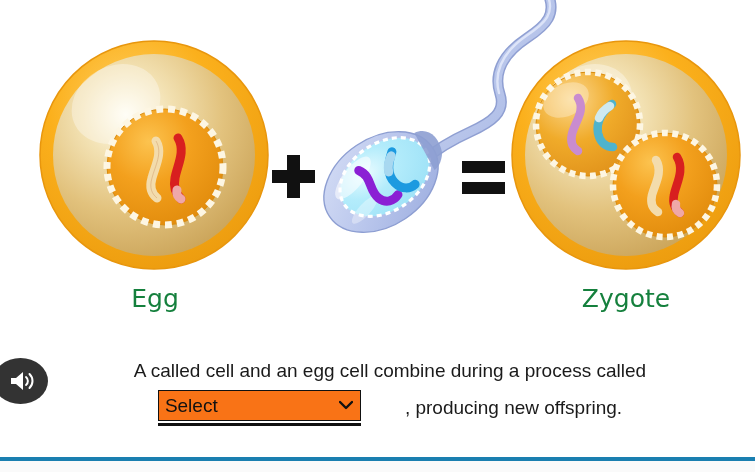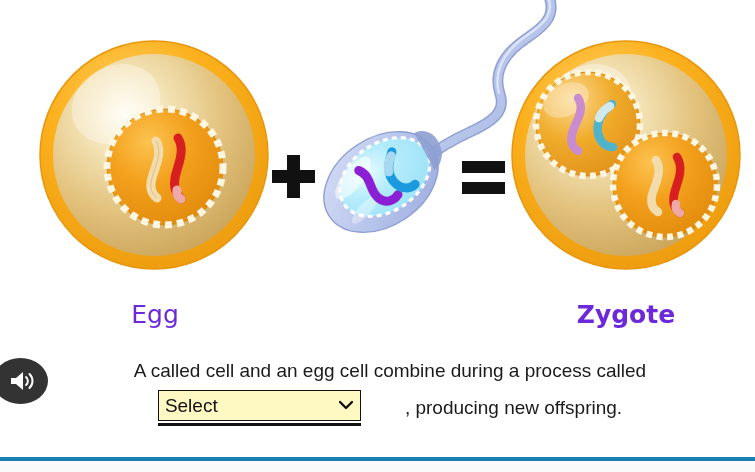--- a/index.html
+++ b/index.html
@@ -26,28 +26,27 @@
     position: absolute;
     left: 0; top: 0;
   }
 
   
   .cell-label {
     position: absolute;
     text-align: center;
     font-family: "DejaVu Sans", sans-serif;
     font-size: 25px;
-    color: #6d28d9;
+    color: #15803d;
     line-height: 30px;
     white-space: nowrap;
-    margin-top: 16px;
   }
   #label-egg   { left: 55px;  top: 284px; width: 200px; }
   #label-sperm { left: 266px; top: 284px; width: 200px; }
-  #label-zygote{ left: 526px; top: 284px; width: 200px; font-weight: bold; }
+  #label-zygote{ left: 526px; top: 284px; width: 200px; }
 
   
   #audio-button {
     position: absolute;
     left: -7px;
     top: 358px;
     width: 55px;
     height: 46px;
     border-radius: 50%;
     background: #333333;
@@ -82,21 +81,21 @@
     display: inline-block;
     border-bottom: 3px solid #111111;
     padding-bottom: 2px;
   }
   #answer-select {
     width: 203px;
     height: 31px;
     font-family: "Liberation Sans", sans-serif;
     font-size: 19px;
     color: #111111;
-    background: #fef9c3;
+    background: #f97316;
     border: 1px solid #111111;
     border-radius: 0;
     padding: 0 24px 8px 6px;
     -webkit-appearance: none;
     -moz-appearance: none;
     appearance: none;
     box-sizing: border-box;
     line-height: 29px;
     cursor: pointer;
   }

